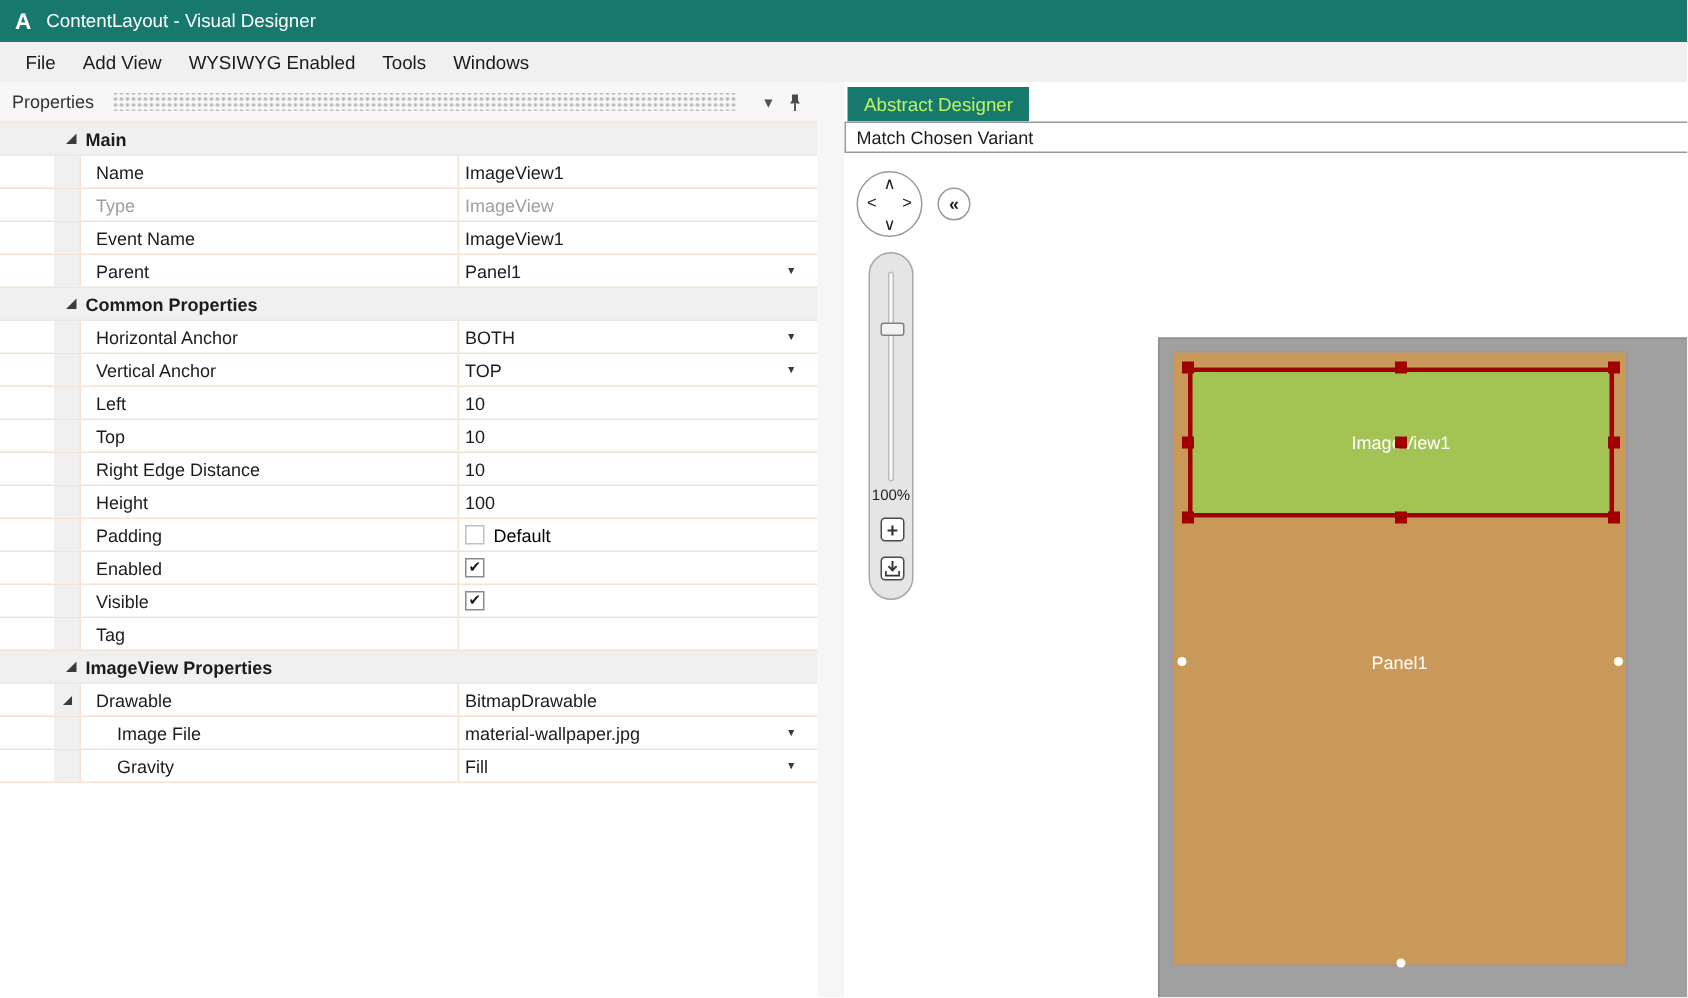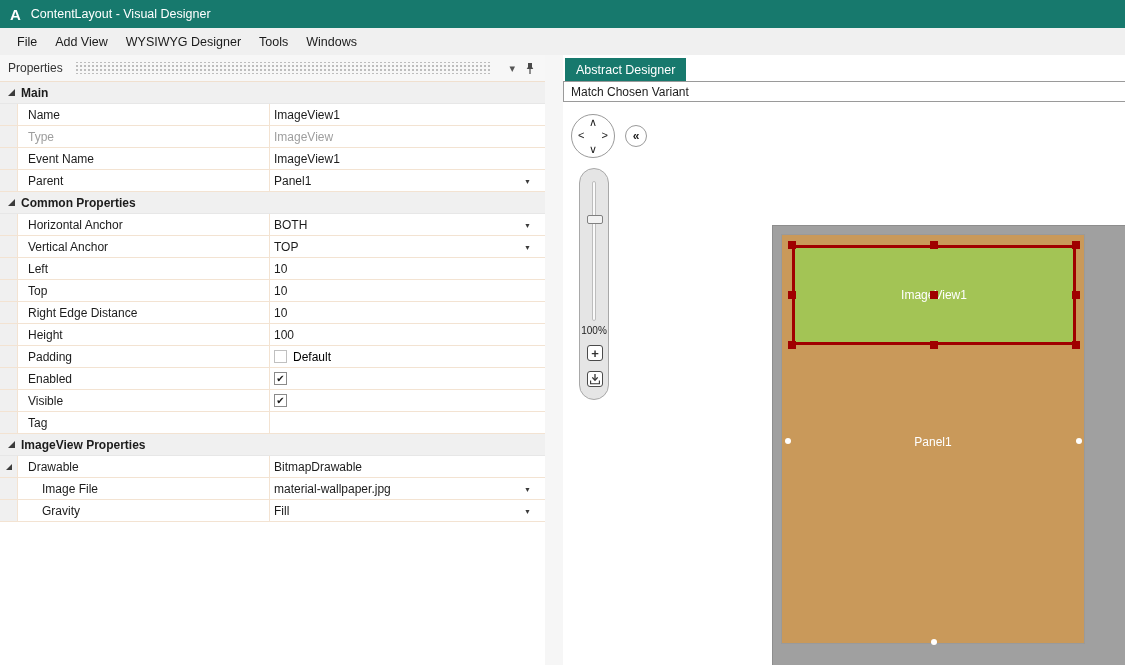--- a/index.html
+++ b/index.html
@@ -18,42 +18,42 @@
 
   
   .left-panel { position:absolute; left:0; top:55px; width:545px; bottom:0; background:#fff; }
   .props-header { height:26px; display:flex; align-items:center; background:#f7f7f7; padding:0 8px;justify-content:center; }
   .props-title { font-size:12px; color:#333; }
   .grip { flex:1; height:12px; margin:0 10px 0 12px; background-image:radial-gradient(circle,#bdbdbd 1px,transparent 1.3px); background-size:4px 4px; background-position:0 2px; }
   .hdr-dd { font-size:11px; color:#555; padding:0 8px; }
   .pin { display:flex; align-items:center; padding:0 2px; }
 
   .prop-grid { border-top:1px solid #f0e0cf; }
-  .p-row { display:flex; height:22px; align-items:center; border-bottom:1px solid #f3e3d2; background:#fff; }
+  .p-row { display:flex; height:22px; align-items:center; border-bottom:1px solid #f3e3d2; background:#fff;padding-left:36px; }
   .p-row.group { background:#f0f0f0; border-bottom:1px solid #e7e7e7; }
   .p-row.group .g-label { font-weight:bold; margin-left:6px; }
   .exp { width:0; height:0; border-bottom:7px solid #3c3c3c; border-left:7px solid transparent; margin-left:8px; }
   .exp.small { margin-left:0; border-bottom-width:6px; border-left-width:6px; }
   .gutter { width:18px; align-self:stretch; background:#f0f0f0; border-right:1px solid #f3e3d2; flex:none; display:flex; align-items:center; justify-content:center; }
   .p-label { width:252px; align-self:stretch; display:flex; align-items:center; padding-left:10px; border-right:1px solid #f3e3d2; }
   .p-label.indent { padding-left:24px; }
   .p-value { flex:1; position:relative; display:flex; align-items:center; padding-left:4px; padding-right:24px; align-self:stretch; }
   .p-row.disabled .p-label, .p-row.disabled .v-text { color:#9e9e9e; }
   .dd { position:absolute; right:14px; top:50%; transform:translateY(-50%); font-size:7px; color:#3a3a3a; }
   .cb { width:13px; height:13px; border:1px solid #8a8a8a; background:#fff; display:inline-flex; align-items:center; justify-content:center; font-size:10px; line-height:1; color:#1a1a1a; margin-right:6px; flex:none; }
   .cb.disabled { border-color:#c0c0c0; }
   .dis-text { color:#000000; }
 
   
   .gap { position:absolute; left:545px; top:55px; width:18px; bottom:0; background:#f6f6f6; }
 
   
   .right-panel { position:absolute; left:563px; top:55px; right:0; bottom:0; background:#fff; }
   .tab-row { position:absolute; left:0; top:0; right:0; height:26px; background:#fff; }
-  .tab { position:absolute; left:2px; top:3px; height:23px; background:#17796d; color:#ffffff; display:flex; align-items:center; padding:0 11px; font-size:12.5px; }
+  .tab { position:absolute; left:2px; top:3px; height:23px; background:#17796d; color:#bef264; display:flex; align-items:center; padding:0 11px; font-size:12.5px; }
   .variant-bar { position:absolute; top:26px; left:0; right:-2px; height:21px; border:1px solid #9a9a9a; display:flex; align-items:center; padding-left:7px; font-size:12px; background:#fff; }
   .canvas { position:absolute; top:47px; left:0; right:0; bottom:0; background:#fff; overflow:hidden; }
 
   
   .nav-circle { position:absolute; left:8px; top:12px; width:44px; height:44px; border:1px solid #9a9a9a; border-radius:50%; background:#fff; }
   .nav-a { position:absolute; font-size:11px; color:#222; }
   .nav-up { top:1px; left:0; right:0; text-align:center; }
   .nav-down { bottom:1px; left:0; right:0; text-align:center; }
   .nav-left { left:6px; top:50%; transform:translateY(-55%); }
   .nav-right { right:6px; top:50%; transform:translateY(-55%); }
@@ -86,21 +86,21 @@
 <div class="app">
 
   <div class="titlebar">
     <span class="logo">A</span>
     <span class="win-title">ContentLayout - Visual Designer</span>
   </div>
 
   <div class="menubar">
       <div class="menu-item">File</div>
       <div class="menu-item">Add View</div>
-      <div class="menu-item">WYSIWYG Designer</div>
+      <div class="menu-item">WYSIWYG Enabled</div>
       <div class="menu-item">Tools</div>
       <div class="menu-item">Windows</div>
     </div>
 
   <div class="left-panel">
     <div class="props-header">
       <span class="props-title">Properties</span>
       <span class="grip"></span>
       <span class="hdr-dd">▾</span>
       <span class="pin">

